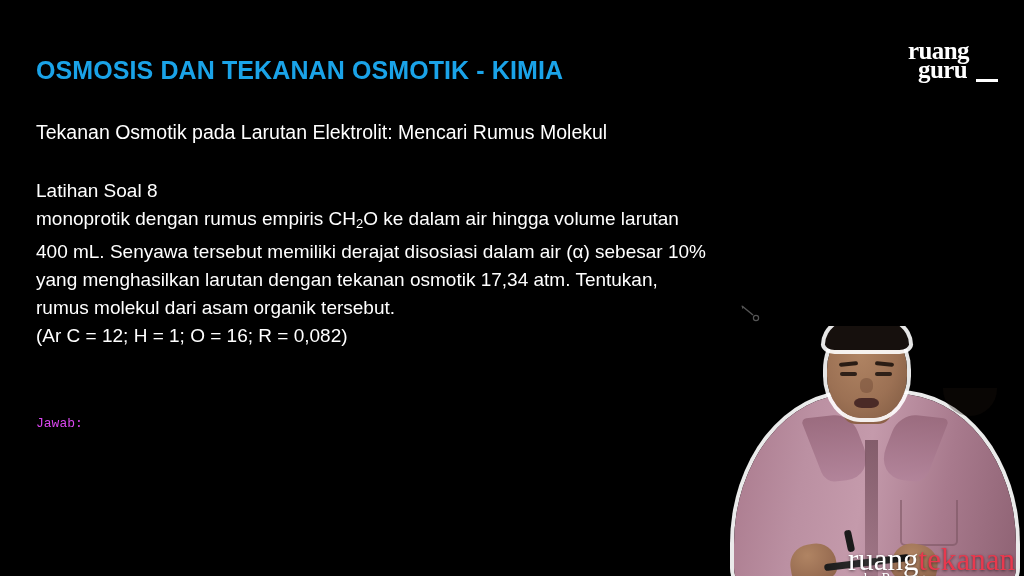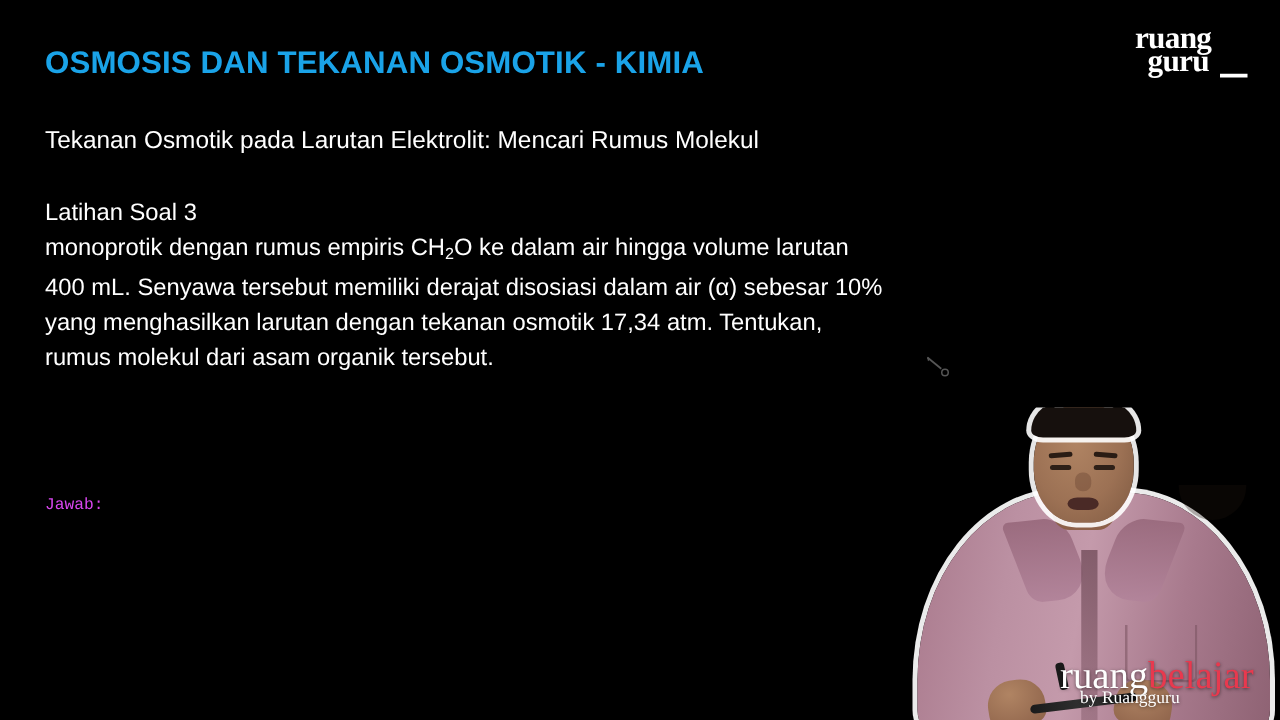--- a/index.html
+++ b/index.html
@@ -8,21 +8,21 @@
   body {
     width:1024px; height:576px;
     position:relative; overflow:hidden;
     background:#000000;
     font-family:"Liberation Sans", sans-serif;
     color:#ffffff;
     -webkit-font-smoothing:antialiased;
   }
 
   
-  #slide { position:absolute; inset:0; background:#000; }
+  #slide { position:absolute; inset:0; background:#000;margin-top:20px; }
 
   
   .slide-title {
     position:absolute; left:36px; top:36px;
     font-size:25px; font-weight:700;
     letter-spacing:.1px;
     color:#1aa3e8;
     white-space:nowrap;
   }
 
@@ -186,26 +186,27 @@
 </head>
 <body>
 
 <div id="slide">
 
   <div class="slide-title">OSMOSIS DAN TEKANAN OSMOTIK - KIMIA</div>
 
   <div class="slide-subtitle">Tekanan Osmotik pada Larutan Elektrolit: Mencari Rumus Molekul</div>
 
   <div class="body-block">
-    <div class="body-line">Latihan Soal 3</div>
+    <div class="body-line">Latihan Soal 8</div>
     <div id="question-lines">
         <div class="body-line"><span>monoprotik dengan rumus empiris CH</span><sub>2</sub><span>O ke dalam air hingga volume larutan</span></div>
         <div class="body-line"><span>400 mL. Senyawa tersebut memiliki derajat disosiasi dalam air (α) sebesar 10%</span></div>
         <div class="body-line"><span>yang menghasilkan larutan dengan tekanan osmotik 17,34 atm. Tentukan,</span></div>
         <div class="body-line"><span>rumus molekul dari asam organik tersebut.</span></div>
+        <div class="body-line"><span>(Ar C = 12; H = 1; O = 16; R = 0,082)</span></div>
       </div>
   </div>
 
   <div class="answer-label">Jawab:</div>
 
   <div class="pen-mark">
     <svg viewBox="0 0 22 20" width="22" height="20" aria-hidden="true">
       <path d="M2 3 L13 12" stroke="#cccccc" stroke-width="1.4" fill="none"></path>
       <path d="M1.5 2.2 L4 4.6 L2.4 6 Z" fill="#cccccc"></path>
       <circle cx="16" cy="15" r="2.6" stroke="#cccccc" stroke-width="1.2" fill="none"></circle>
@@ -236,17 +237,17 @@
     <div class="p-eye-l"></div>
     <div class="p-eye-r"></div>
     <div class="p-nose"></div>
     <div class="p-mouth"></div>
     <div class="p-hand-l"></div>
     <div class="p-hand-r"></div>
     <div class="p-pen"></div>
   </div>
 
   <div class="watermark">
-    <div class="wm-main"><span class="wm-ruang">ruang</span><span class="wm-belajar">belajar</span></div>
+    <div class="wm-main"><span class="wm-ruang">ruang</span><span class="wm-belajar">tekanan</span></div>
     <div class="wm-sub">by Ruangguru</div>
   </div>
 
 </div>
 
 </body></html>

